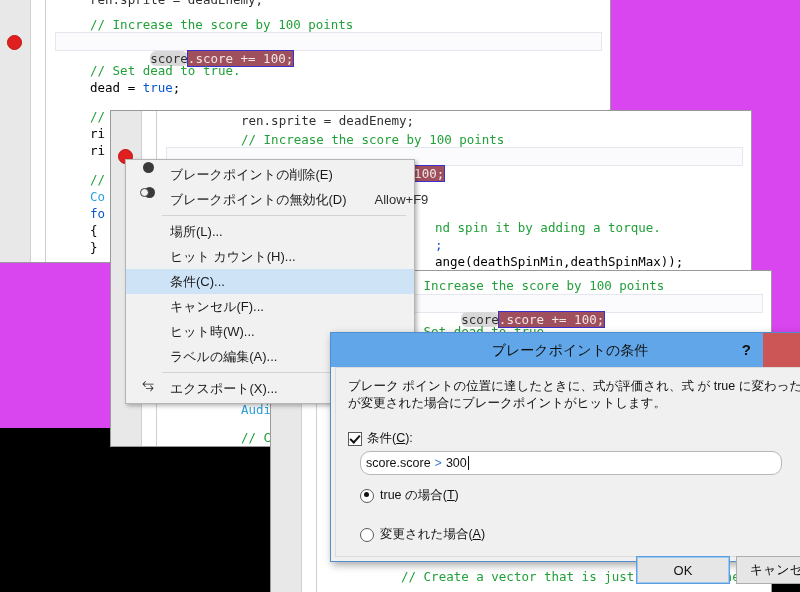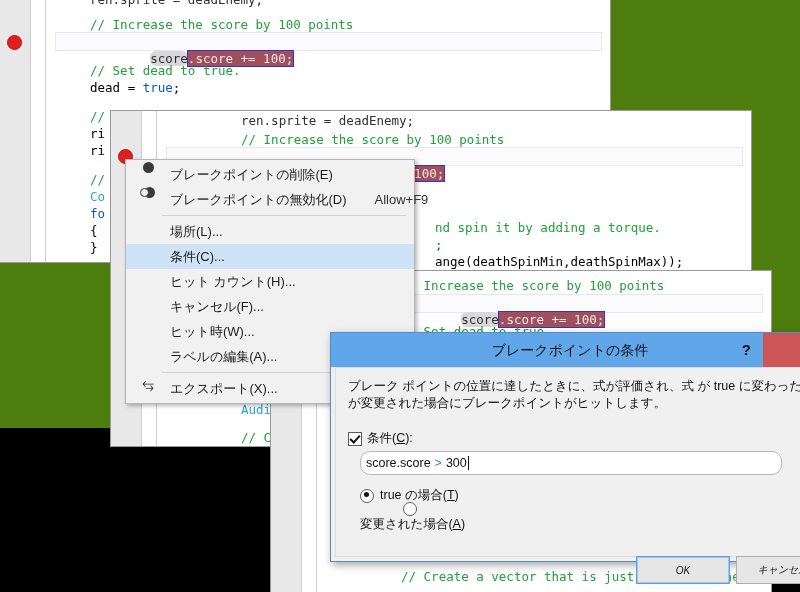--- a/index.html
+++ b/index.html
@@ -1,21 +1,21 @@
 <!DOCTYPE html>
 <html><head>
 <meta charset="utf-8">
 <style>
   html,body{margin:0;padding:0;}
   body{
     width:800px;height:592px;overflow:hidden;background:#000;
     font-family:"Liberation Sans","DejaVu Sans",sans-serif;
     -webkit-font-smoothing:antialiased;
   }
-  .stage{position:relative;width:800px;height:428px;background:#4d7c0f;}
+  .stage{position:relative;width:800px;height:428px;background:#d946ef;}
 
   
   .win{position:absolute;background:#ffffff;border:1px solid #9a9a9a;overflow:hidden;}
   .win .gutter-a{position:absolute;left:0;top:0;bottom:0;width:30px;background:#e8e8e8;border-right:1px solid #cfcfcf;}
   .win .gutter-b{position:absolute;top:0;bottom:0;width:14px;background:#ffffff;border-right:1px solid #cfcfcf;}
   .win .code{position:absolute;top:0;bottom:0;right:0;overflow:hidden;
     font-family:"DejaVu Sans Mono","Liberation Mono",monospace;
     font-size:12.5px;line-height:17px;white-space:pre;color:#000;}
   .bp-dot{position:absolute;width:13px;height:13px;border-radius:50%;
     background:#e02020;border:1px solid #c01010;}
@@ -66,21 +66,21 @@
     display:flex;align-items:center;padding:0 5px;font-size:12.5px;color:#111;
     font-family:"Liberation Sans","DejaVu Sans",sans-serif;}
   .txtbox .op{color:#3a7bd5;}
   .caret{display:inline-block;width:1px;height:14px;background:#111;margin-left:1px;}
   .radrow{position:absolute;left:24px;display:flex;align-items:center;font-size:12.5px;color:#111;}
   .rbox{width:12px;height:12px;border:1px solid #5a5a5a;border-radius:50%;background:#fff;
     margin-right:6px;position:relative;display:inline-block;}
   .rbox.on::after{content:"";position:absolute;left:2.5px;top:2.5px;width:5px;height:5px;
     border-radius:50%;background:#101010;}
   .btn{position:absolute;height:26px;background:#e6e6e6;border:1px solid #adadad;
-    font-size:10px;color:#111;display:flex;align-items:center;justify-content:center;font-style:italic;}
+    font-size:13px;color:#111;display:flex;align-items:center;justify-content:center;}
   .btn.primary{background:#e6e6e6;border:1px solid #5aa0e0;box-shadow:0 0 0 1px #9fc8ef inset;}
   u{text-decoration:underline;}
 </style>
 </head>
 <body>
 
 <div class="stage">
 
   <div class="win" style="left:-1px;top:-1px;width:610px;height:262px;">
     <div class="gutter-a"></div>
@@ -160,28 +160,28 @@
       <span class="acc">Allow+F9</span>
     </div>
 
     <div class="sep"></div>
 
     <div class="mi">
       <span class="ic"></span>
       <span class="lbl">場所(L)...</span>
     </div>
 
+    <div class="mi">
+      <span class="ic"></span>
+      <span class="lbl">ヒット カウント(H)...</span>
+    </div>
+
     <div class="mi sel">
       <span class="ic"></span>
       <span class="lbl">条件(C)...</span>
-    </div>
-
-    <div class="mi">
-      <span class="ic"></span>
-      <span class="lbl">ヒット カウント(H)...</span>
     </div>
 
     <div class="mi">
       <span class="ic"></span>
       <span class="lbl">キャンセル(F)...</span>
     </div>
 
     <div class="mi">
       <span class="ic"></span>
       <span class="lbl">ヒット時(W)...</span>
@@ -225,21 +225,21 @@
         <span class="op" style="margin:0 4px;">&gt;</span>
         <span>300</span>
         <span class="caret"></span>
       </div>
 
       <div class="radrow" style="top:119px;">
         <span class="rbox on"></span>
         <span><span>true の場合(</span><u>T</u><span>)</span></span>
       </div>
 
-      <div class="radrow" style="top:134px;flex-direction:column;">
+      <div class="radrow" style="top:158px;">
         <span class="rbox"></span>
         <span><span>変更された場合(</span><u>A</u><span>)</span></span>
       </div>
 
       <div class="btn primary" style="left:300px;top:188px;width:92px;">OK</div>
       <div class="btn" style="left:400px;top:188px;width:92px;">キャンセル</div>
     </div>
   </div>
 
 </div>

